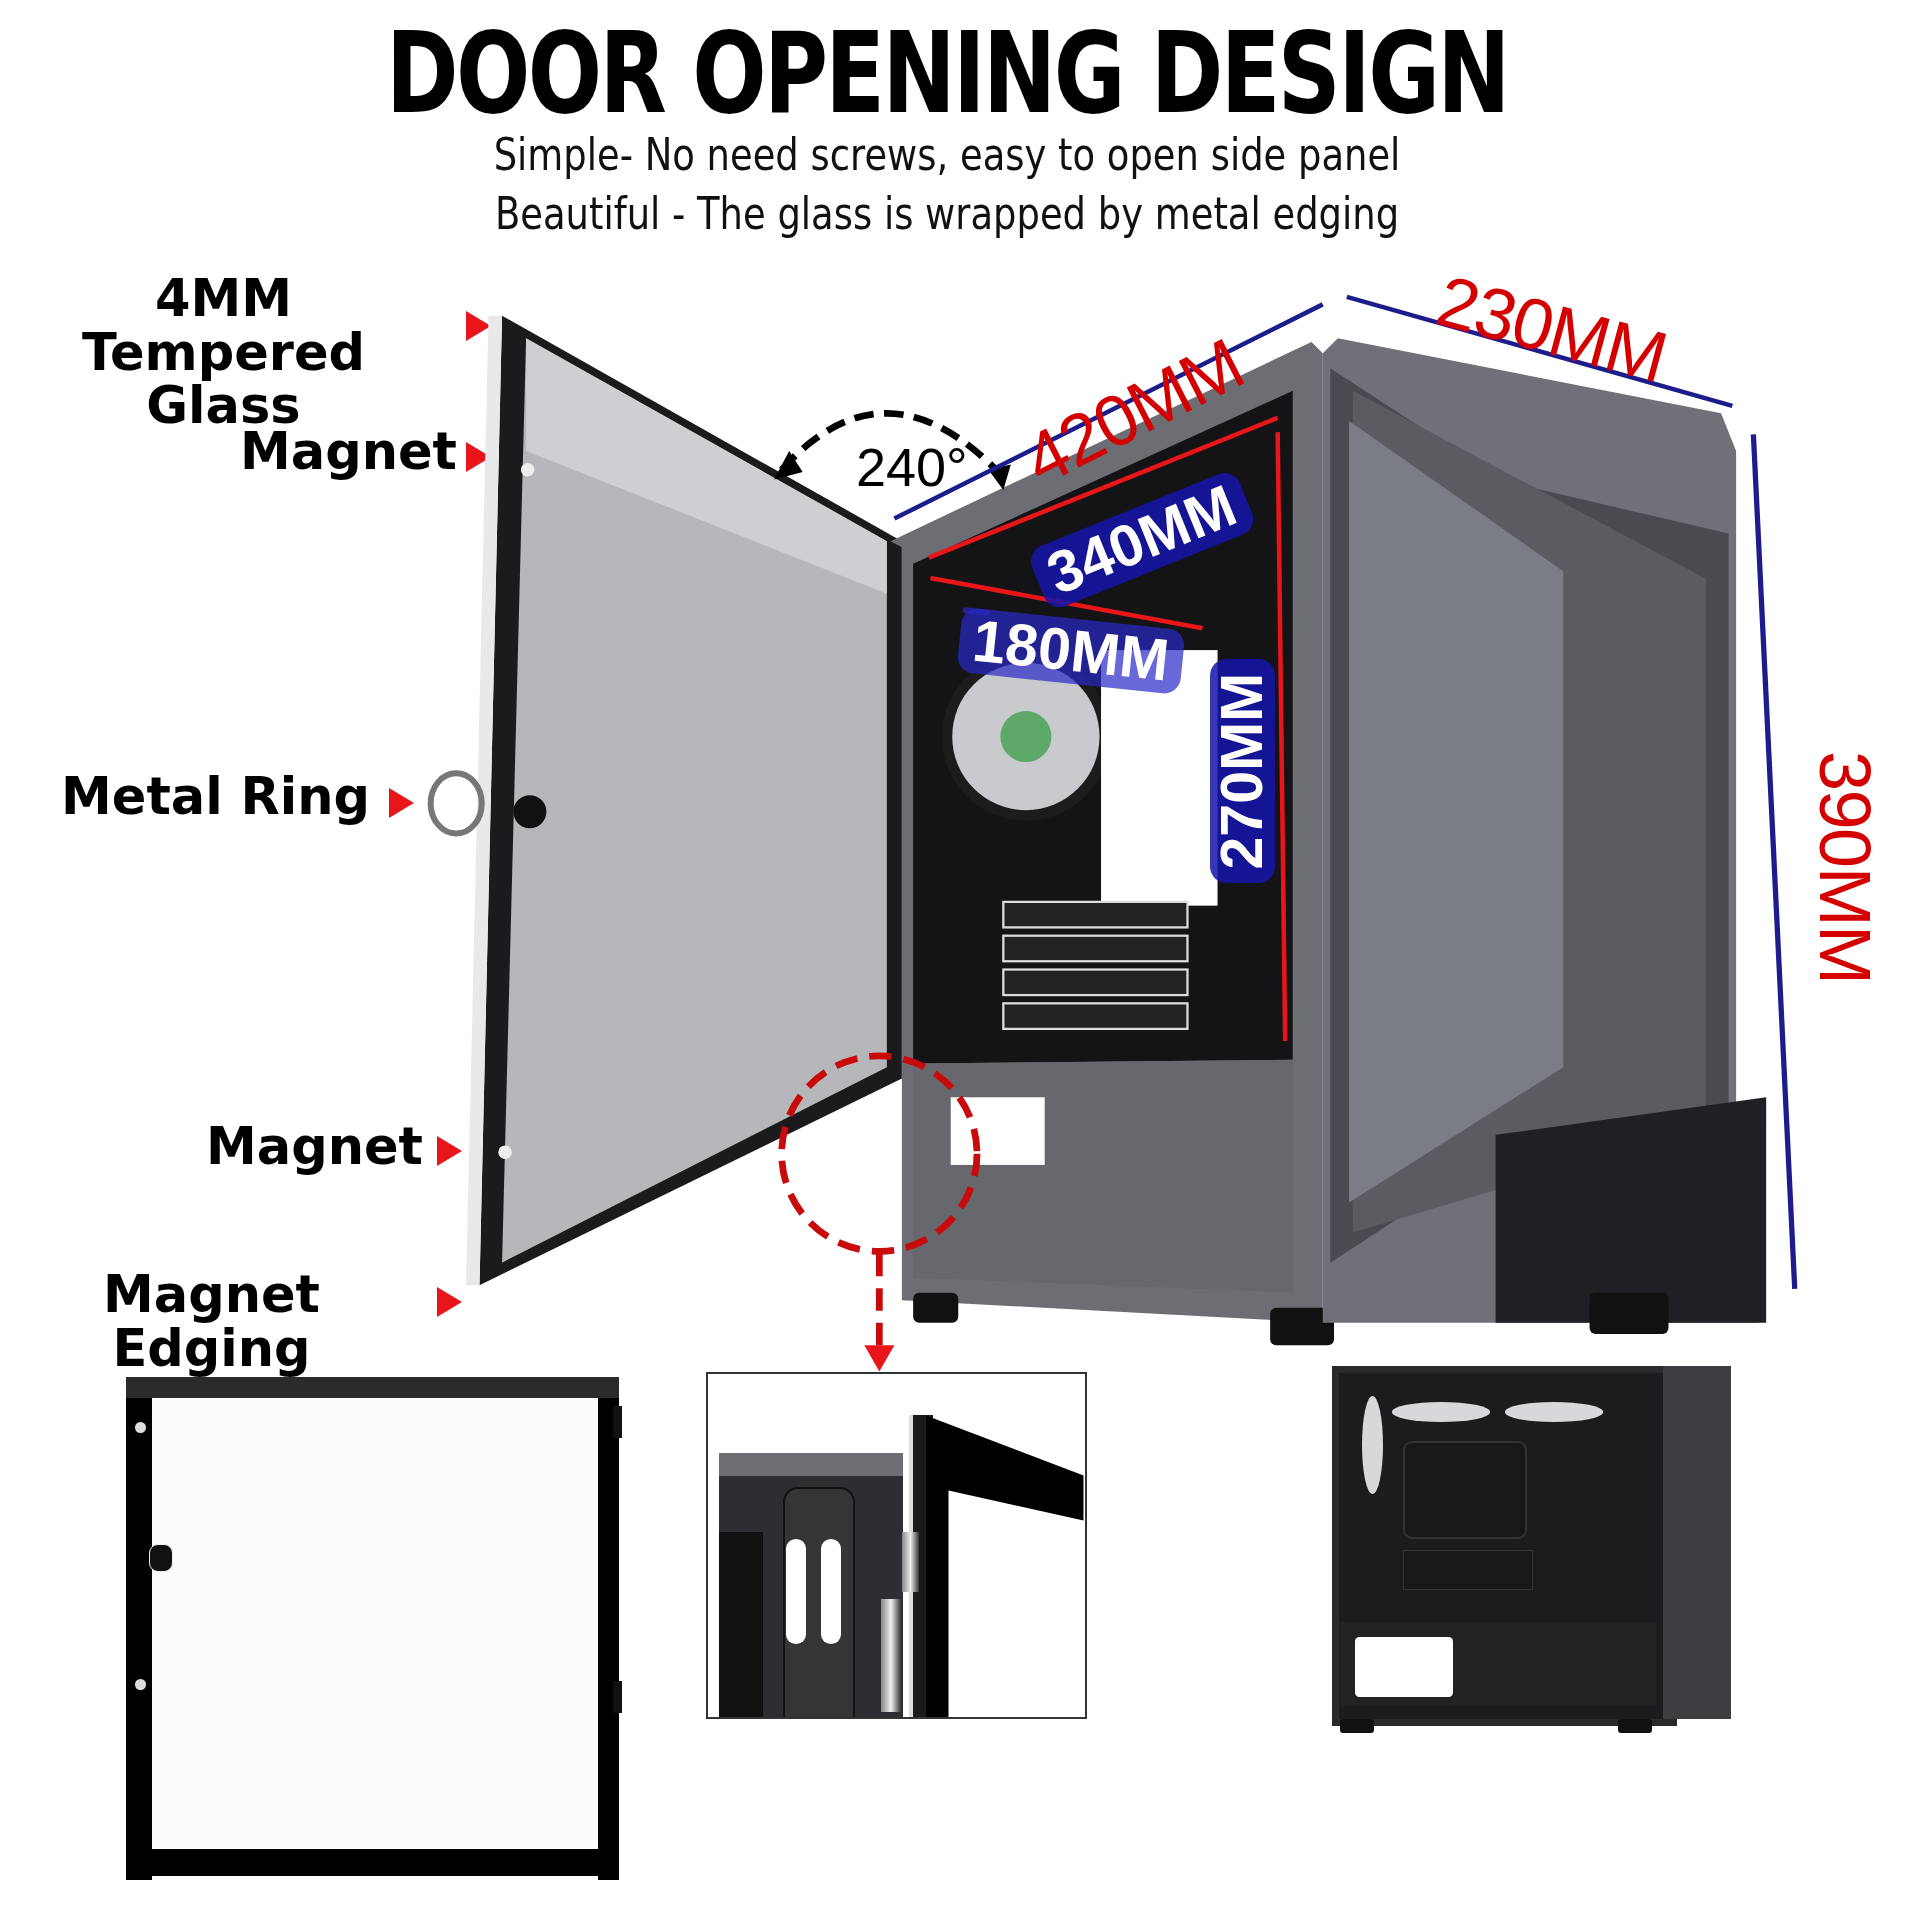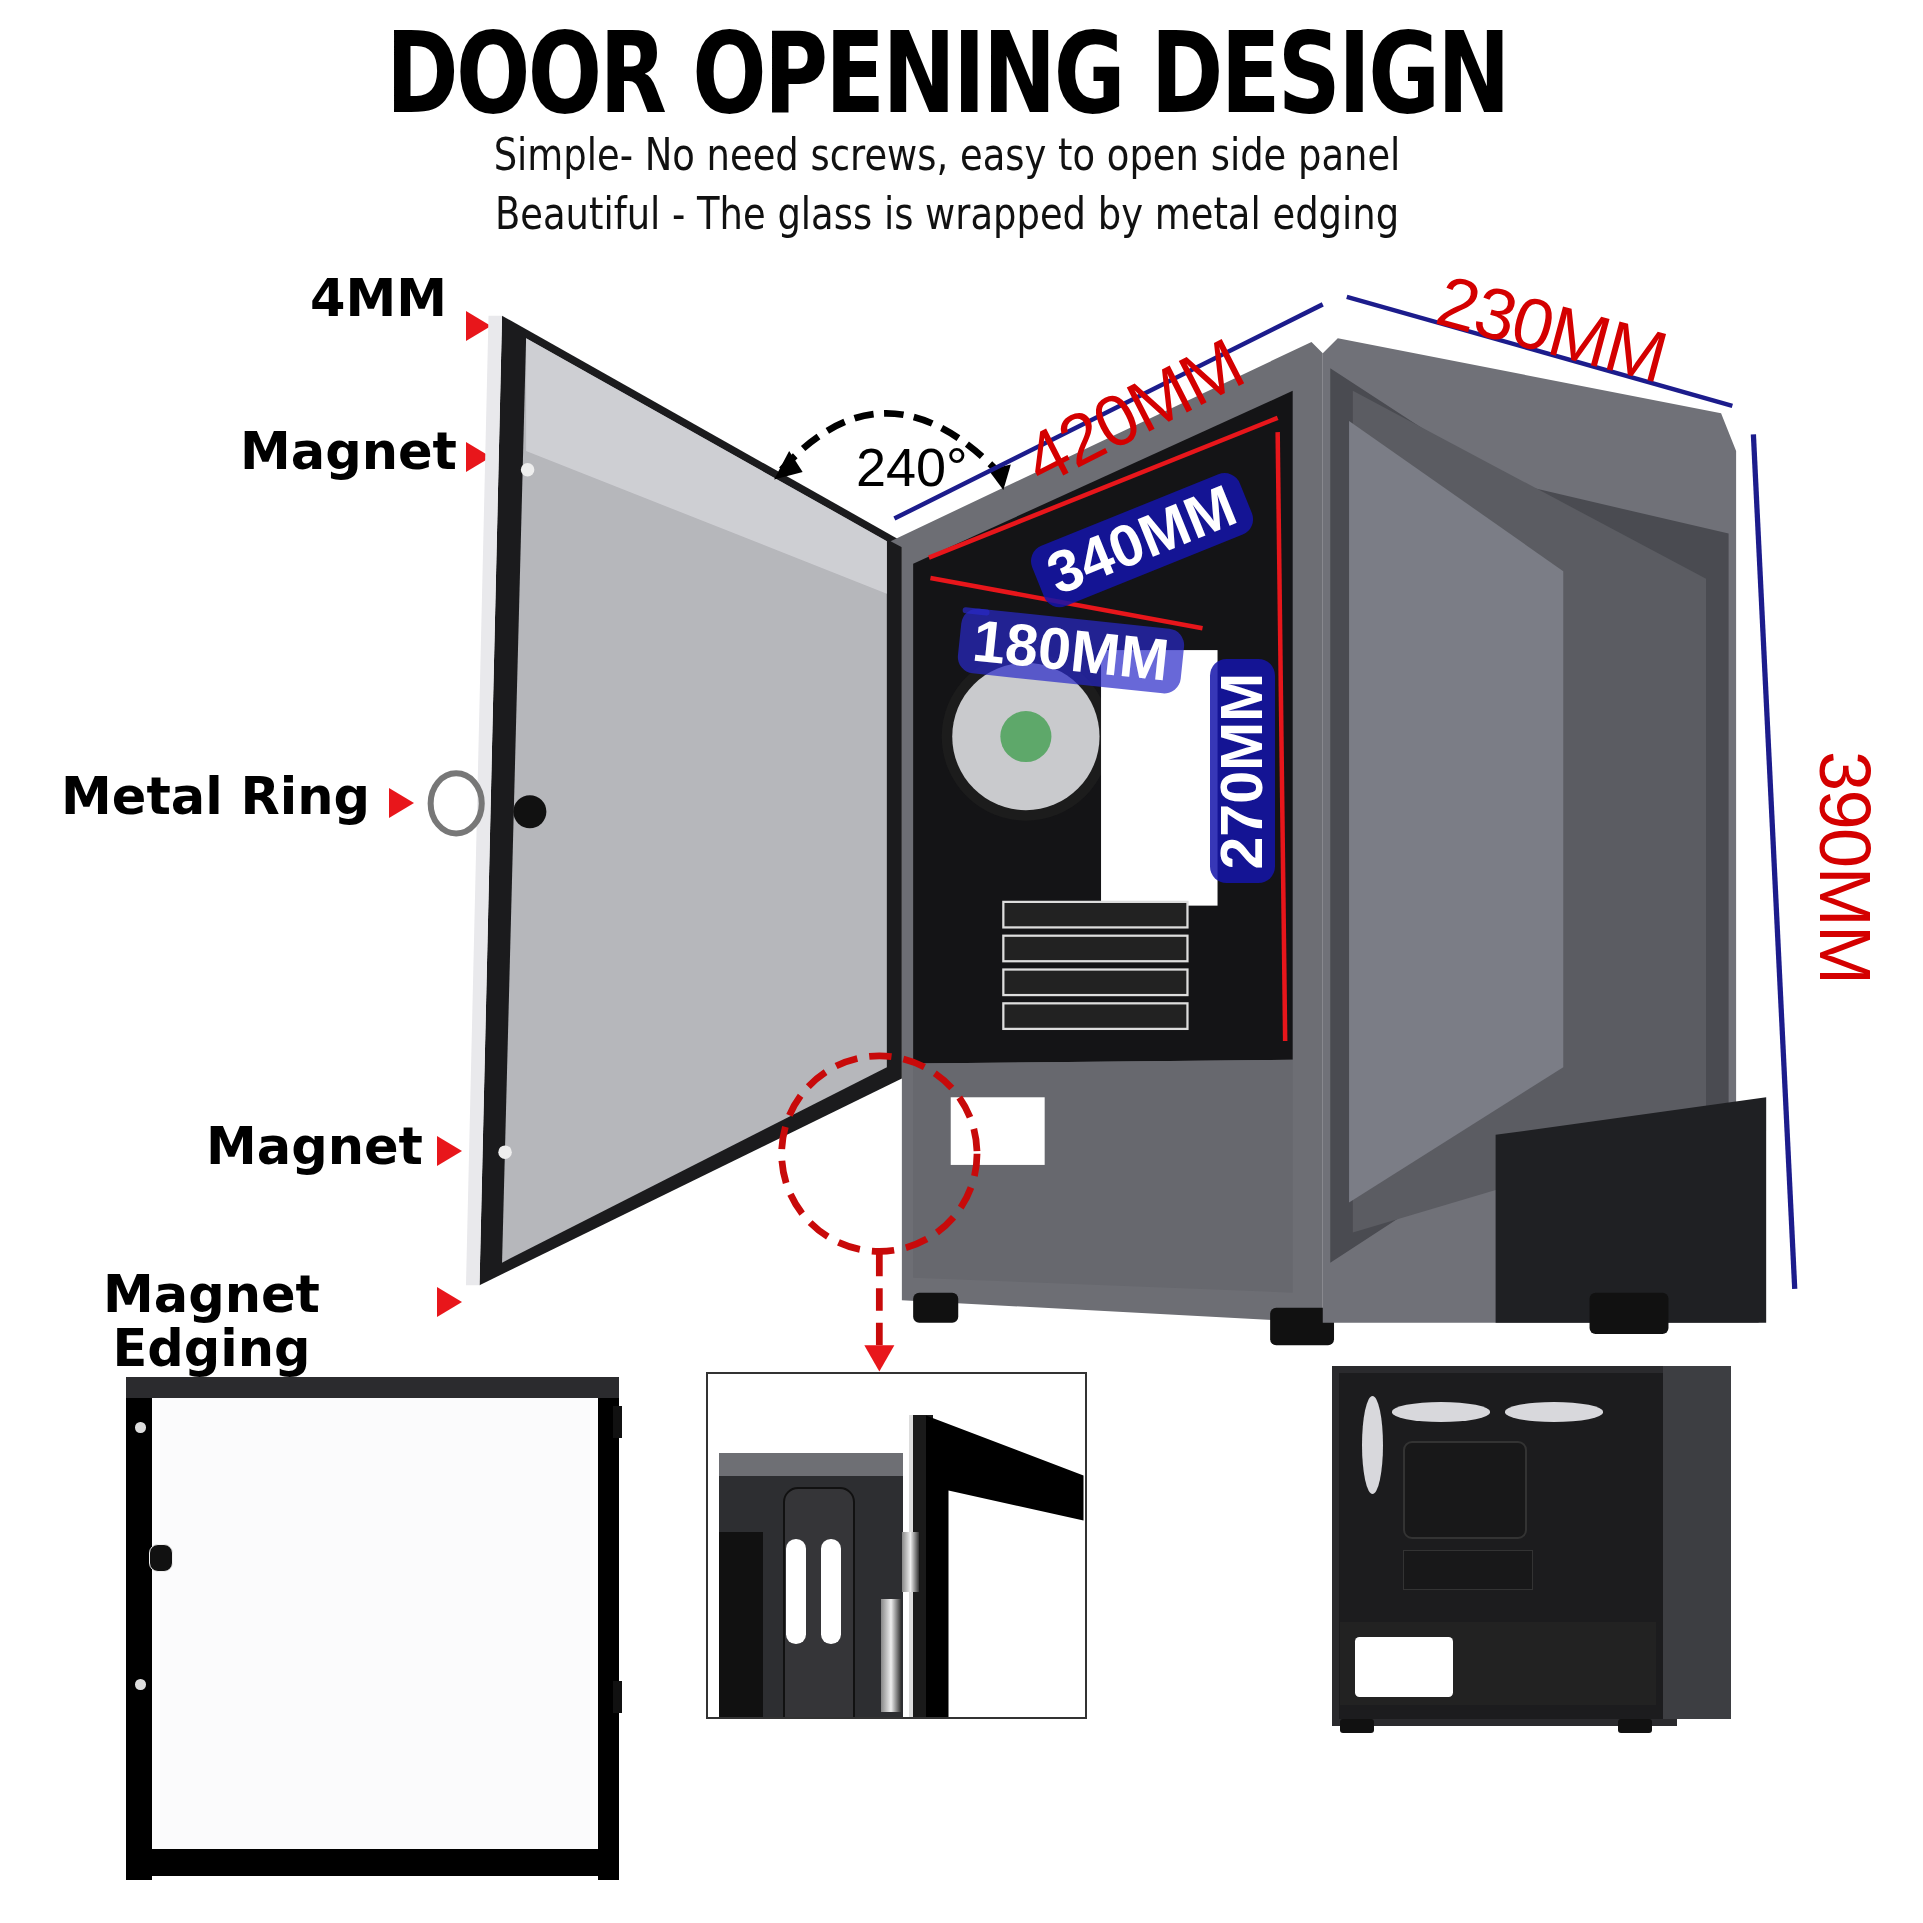--- a/index.html
+++ b/index.html
@@ -24,20 +24,21 @@
 </style>
 </head>
 <body>
 
 <div class="abs title">DOOR OPENING DESIGN</div>
 <div class="abs subtitle" style="top:132px;">Simple- No need screws, easy to open side panel</div>
 <div class="abs subtitle" style="top:191px;">Beautiful - The glass is wrapped by metal edging</div>
 
 <div class="abs callout" style="right:1477px; top:272px;">
   <div>4MM</div>
+  <div>Tempered Glass</div>
 </div>
 <div class="abs tri" style="left:466px; top:311px;"></div>
 
 <div class="abs callout" style="right:1467px; top:425px;">Magnet</div>
 <div class="abs tri" style="left:466px; top:442px;"></div>
 
 <div class="abs callout" style="right:1554px; top:770px;">Metal Ring</div>
 <div class="abs tri" style="left:389px; top:788px;"></div>
 
 <div class="abs callout" style="right:1501px; top:1120px;">Magnet</div>

